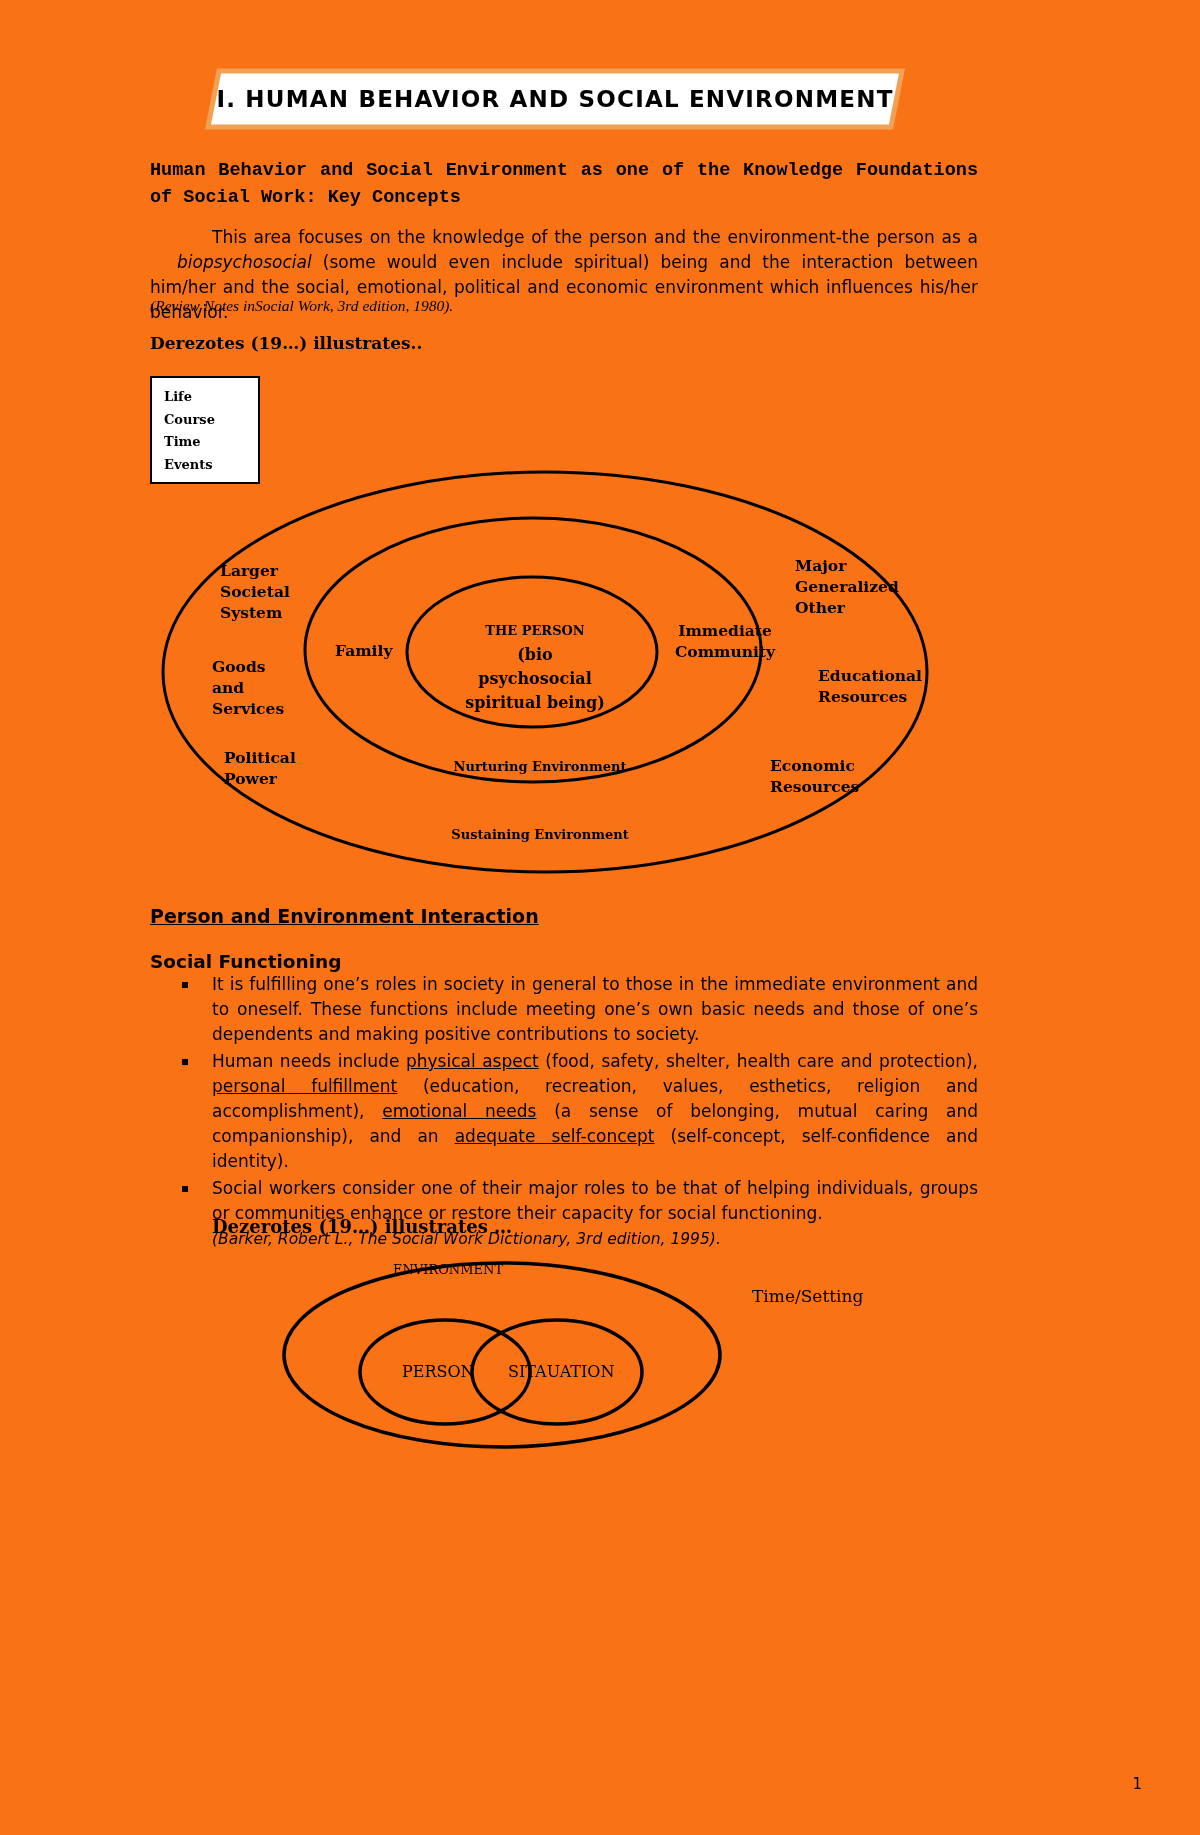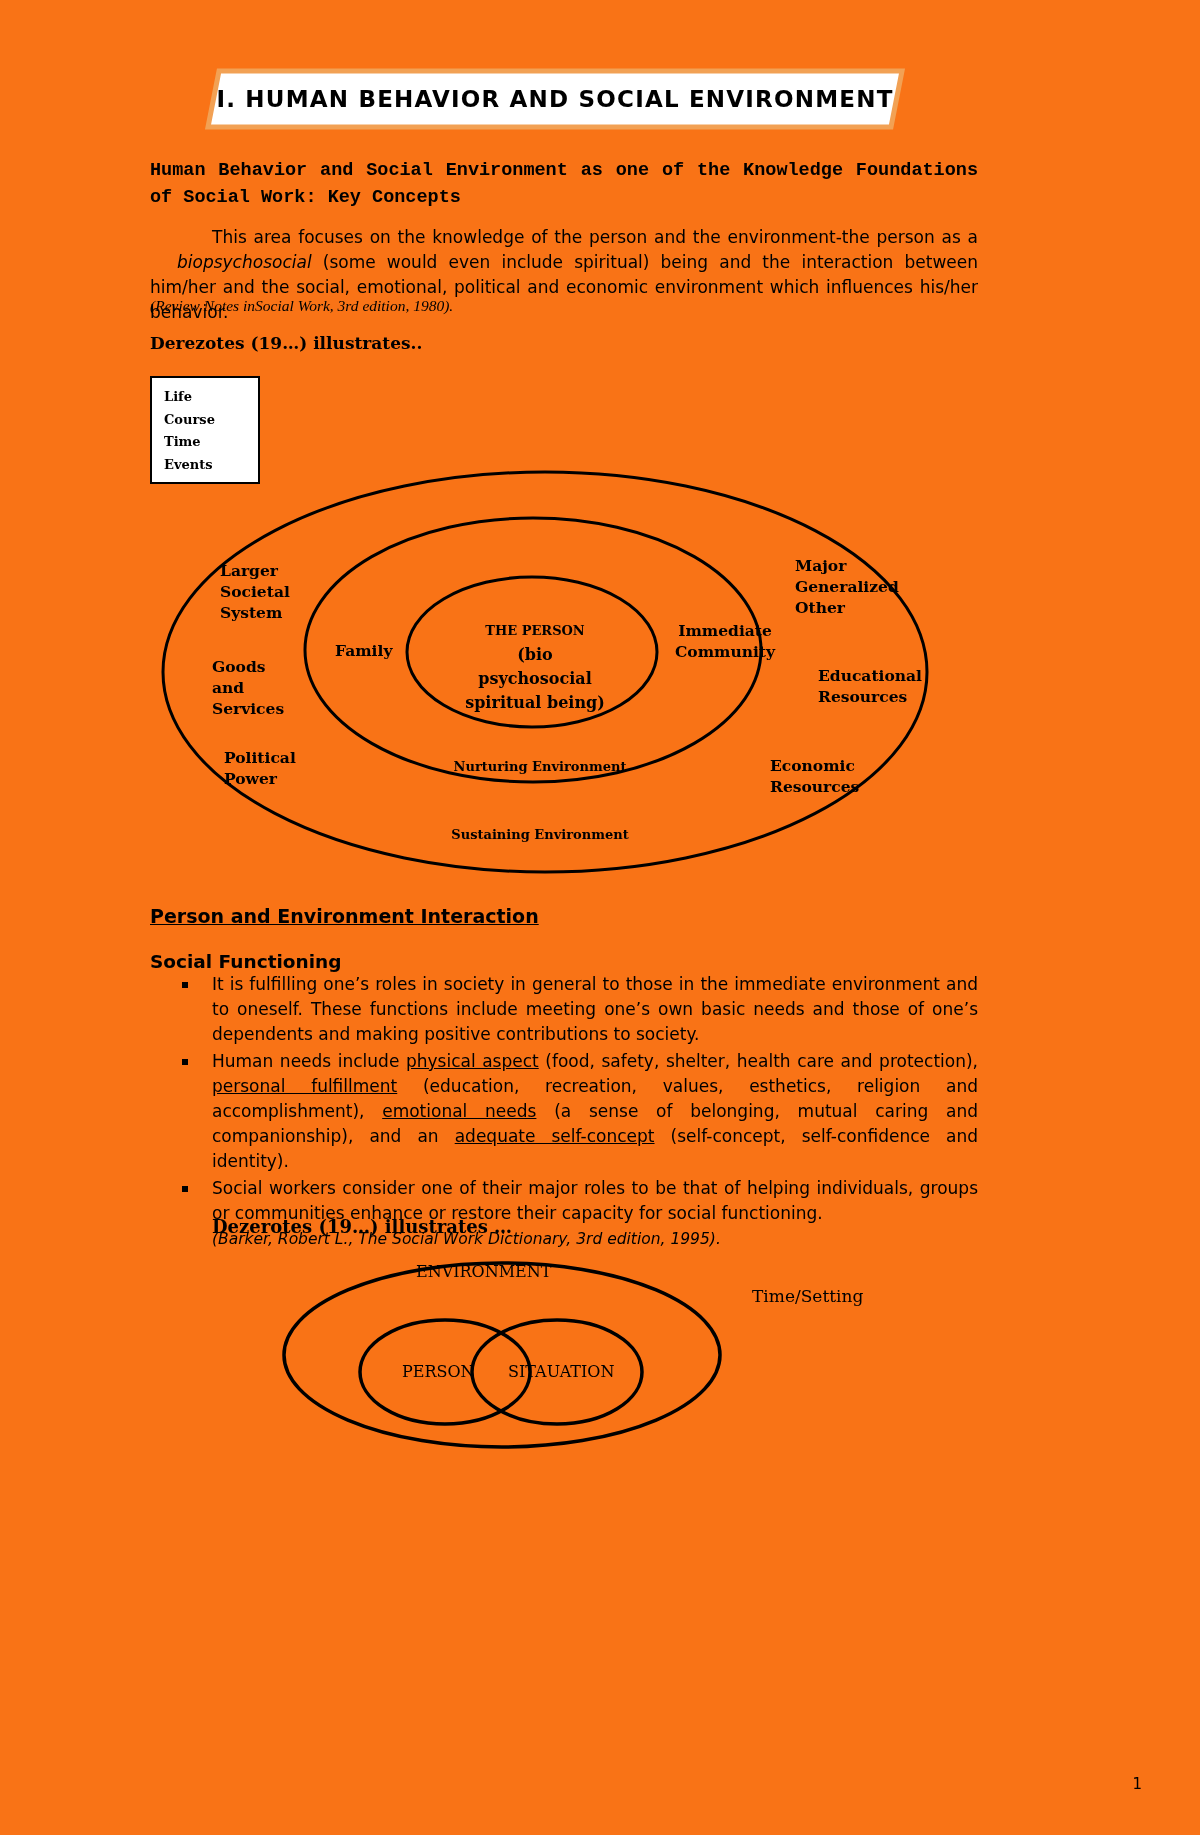--- a/index.html
+++ b/index.html
@@ -286,21 +286,21 @@
   </div>
 
   <div class="serif-bold" style="left:212px; top:1216px; font-size:18px;">Dezerotes (19…) illustrates …</div>
 
   <div class="venn">
     <svg width="640" height="210" viewBox="0 0 640 210">
       <ellipse cx="222" cy="105" rx="218" ry="92" fill="none" stroke="#000" stroke-width="3.5"></ellipse>
       <ellipse cx="165" cy="122" rx="85" ry="52" fill="none" stroke="#000" stroke-width="3.5"></ellipse>
       <ellipse cx="277" cy="122" rx="85" ry="52" fill="none" stroke="#000" stroke-width="3.5"></ellipse>
     </svg>
-    <div class="venn-label" style="left:136px; top:12px; font-size:16px;">ENVIRONMENT</div>
+    <div class="venn-label" style="left:113px; top:12px; font-size:13px;">ENVIRONMENT</div>
     <div class="venn-label" style="left:122px; top:112px;">PERSON</div>
     <div class="venn-label" style="left:228px; top:112px;">SITAUATION</div>
     <div class="venn-label" style="left:472px; top:36px; font-size:17px;">Time/Setting</div>
   </div>
 
   <div class="pagenum">1</div>
 
 </div>
 
 </body></html>

